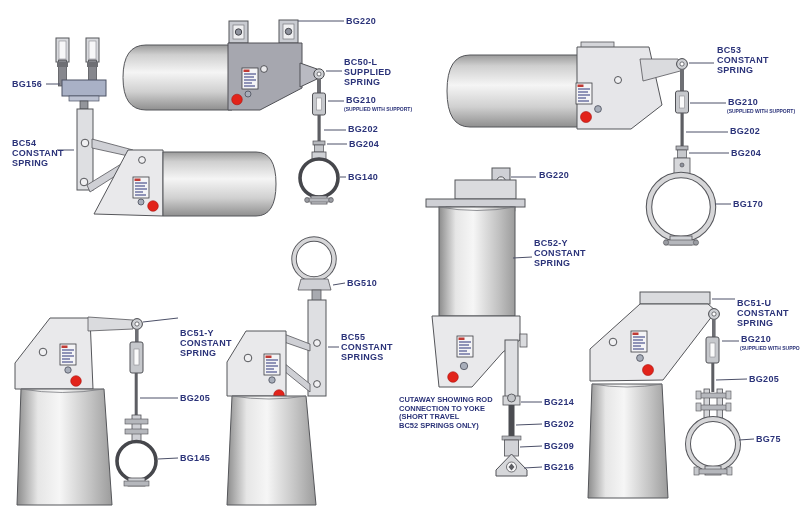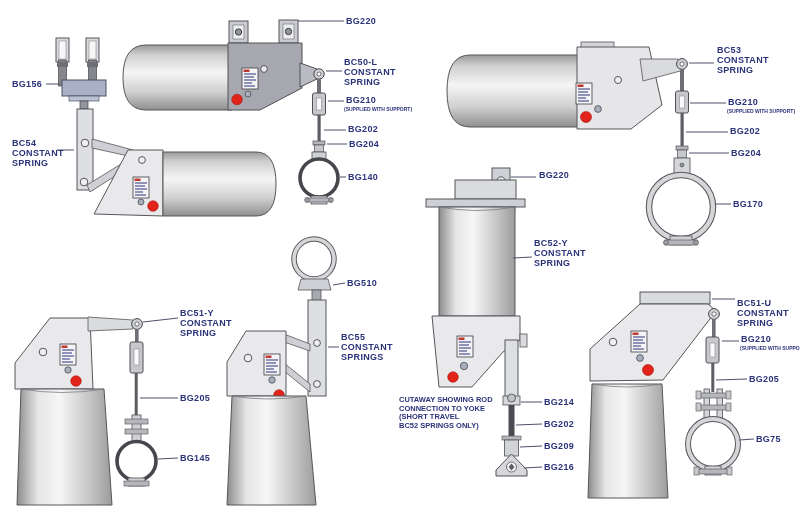--- a/index.html
+++ b/index.html
@@ -285,21 +285,21 @@
     <line x1="739" y1="440" x2="754" y2="439"></line>
   </g>
 </svg>
 
 <div class="lbl" style="left:346px;top:16px">BG220</div>
 <div class="lbl" style="left:12px;top:79px">BG156</div>
 <div class="lbl" style="left:12px;top:138px">BC54
 CONSTANT
 SPRING</div>
 <div class="lbl" style="left:344px;top:57px">BC50-L
-CONSTANT
+SUPPLIED
 SPRING</div>
 <div class="lbl" style="left:346px;top:95px">BG210</div>
 <div class="sub" style="left:344px;top:106px">(SUPPLIED WITH SUPPORT)</div>
 <div class="lbl" style="left:348px;top:124px">BG202</div>
 <div class="lbl" style="left:349px;top:139px">BG204</div>
 <div class="lbl" style="left:348px;top:172px">BG140</div>
 
 <div class="lbl" style="left:717px;top:45px">BC53
 CONSTANT
 SPRING</div>
@@ -315,21 +315,21 @@
 SPRING</div>
 <div class="note" style="left:399px;top:396px">CUTAWAY SHOWING ROD
 CONNECTION TO YOKE
 (SHORT TRAVEL
 BC52 SPRINGS ONLY)</div>
 <div class="lbl" style="left:544px;top:397px">BG214</div>
 <div class="lbl" style="left:544px;top:419px">BG202</div>
 <div class="lbl" style="left:544px;top:441px">BG209</div>
 <div class="lbl" style="left:544px;top:462px">BG216</div>
 
-<div class="lbl" style="left:180px;top:308px">BC51-Y
+<div class="lbl" style="left:180px;top:328px">BC51-Y
 CONSTANT
 SPRING</div>
 <div class="lbl" style="left:180px;top:393px">BG205</div>
 <div class="lbl" style="left:180px;top:453px">BG145</div>
 
 <div class="lbl" style="left:347px;top:278px">BG510</div>
 <div class="lbl" style="left:341px;top:332px">BC55
 CONSTANT
 SPRINGS</div>
 

